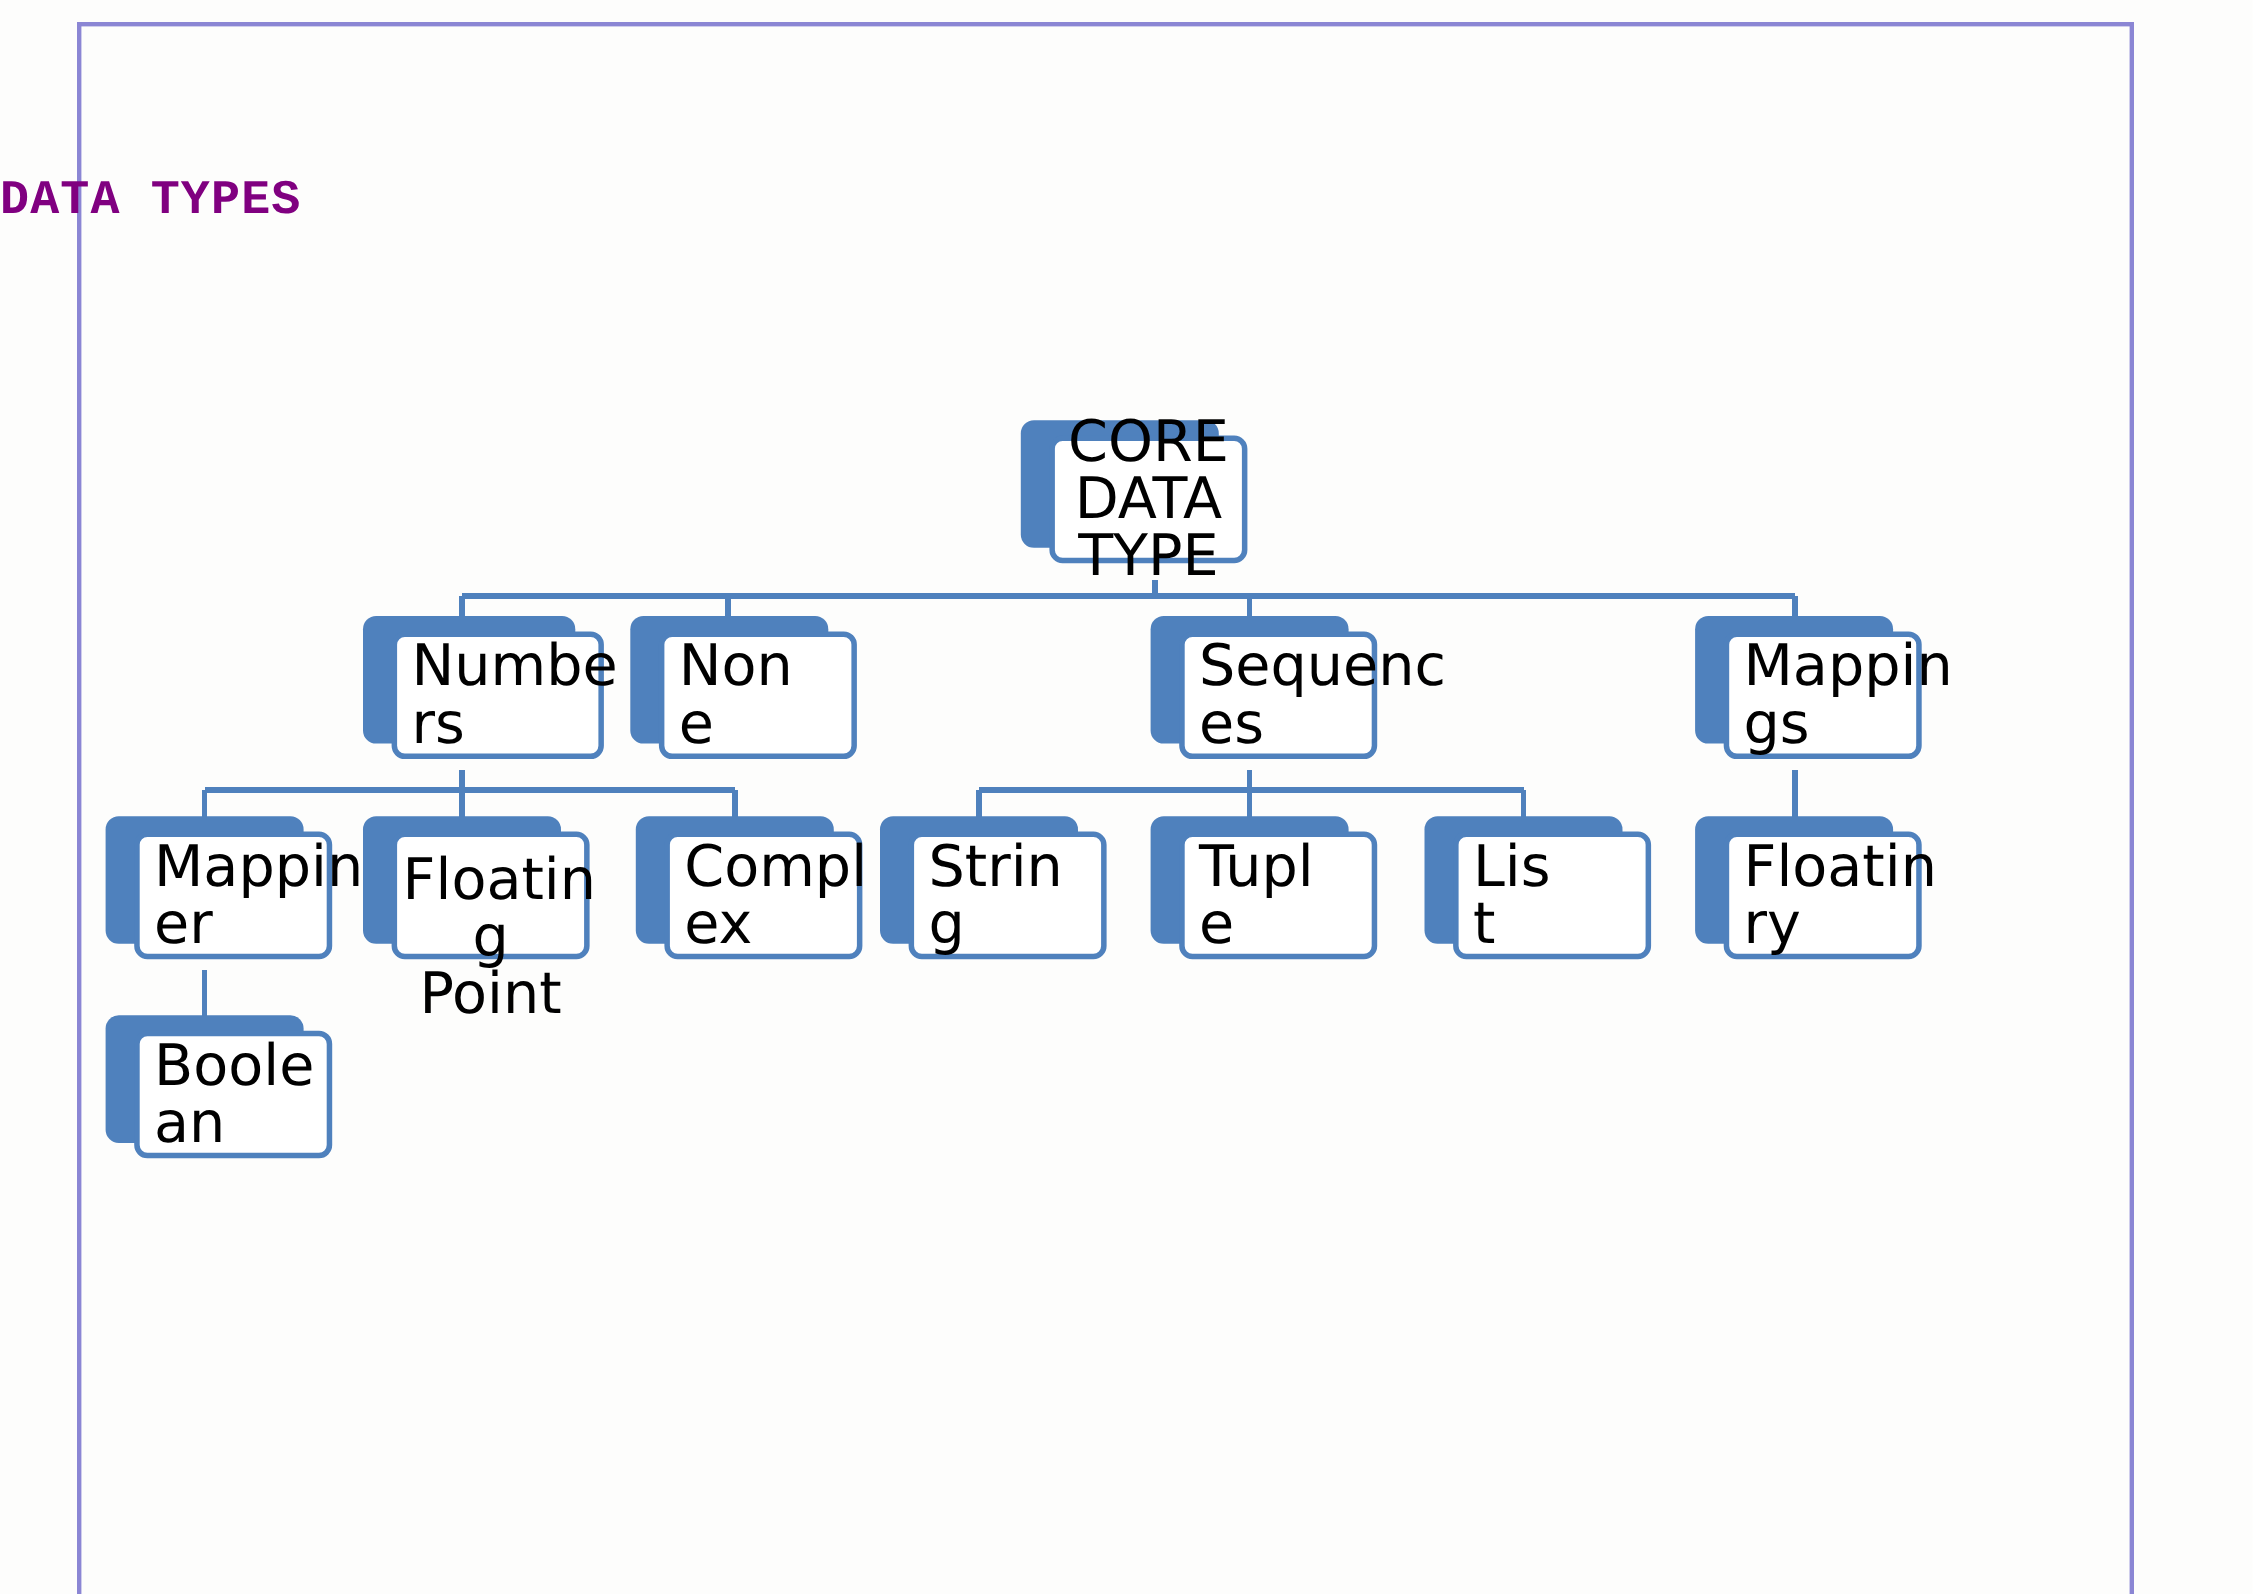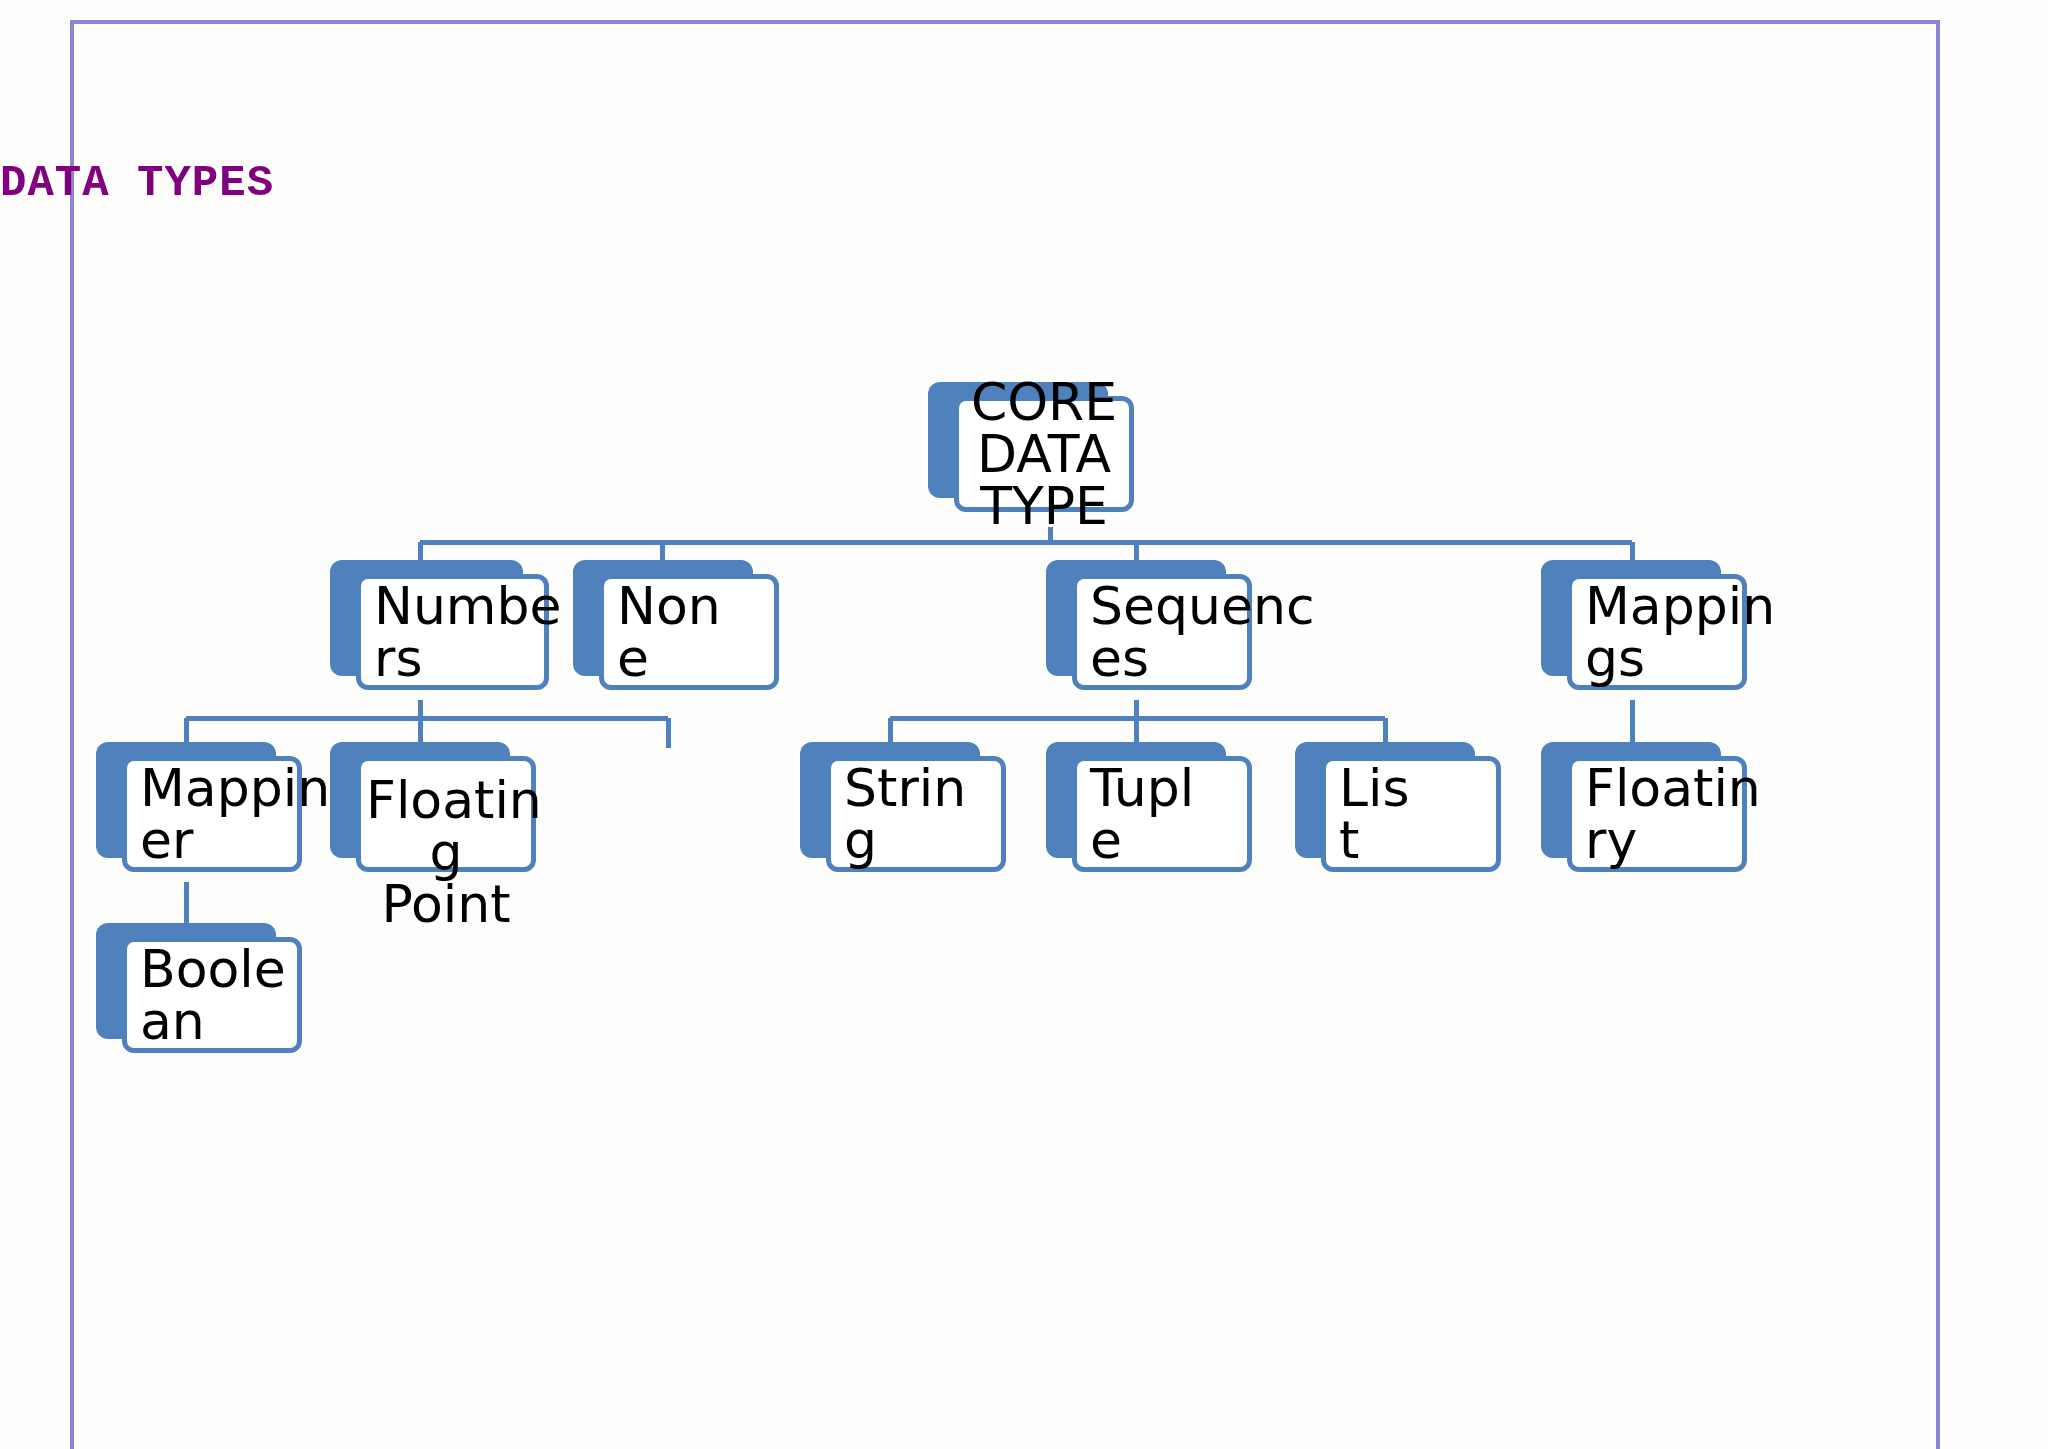--- a/index.html
+++ b/index.html
@@ -215,20 +215,28 @@
   <div class="node threeline" style="left:330px; top:742px; width:180px; height:116px;">
     <div class="shadow"></div>
     <div class="card"></div>
     <div class="label">
       <span class="ln">Floatin</span>
       <span class="ln">g</span>
       <span class="ln">Point</span>
     </div>
   </div>
 
+  <div class="node" style="left:578px; top:742px; width:180px; height:116px;">
+    <div class="shadow"></div>
+    <div class="card"></div>
+    <div class="label">
+      <span class="ln">Compl</span>
+      <span class="ln">ex</span>
+    </div>
+  </div>
 
   <div class="node" style="left:800px; top:742px; width:180px; height:116px;">
     <div class="shadow"></div>
     <div class="card"></div>
     <div class="label">
       <span class="ln">Strin</span>
       <span class="ln">g</span>
     </div>
   </div>
 

